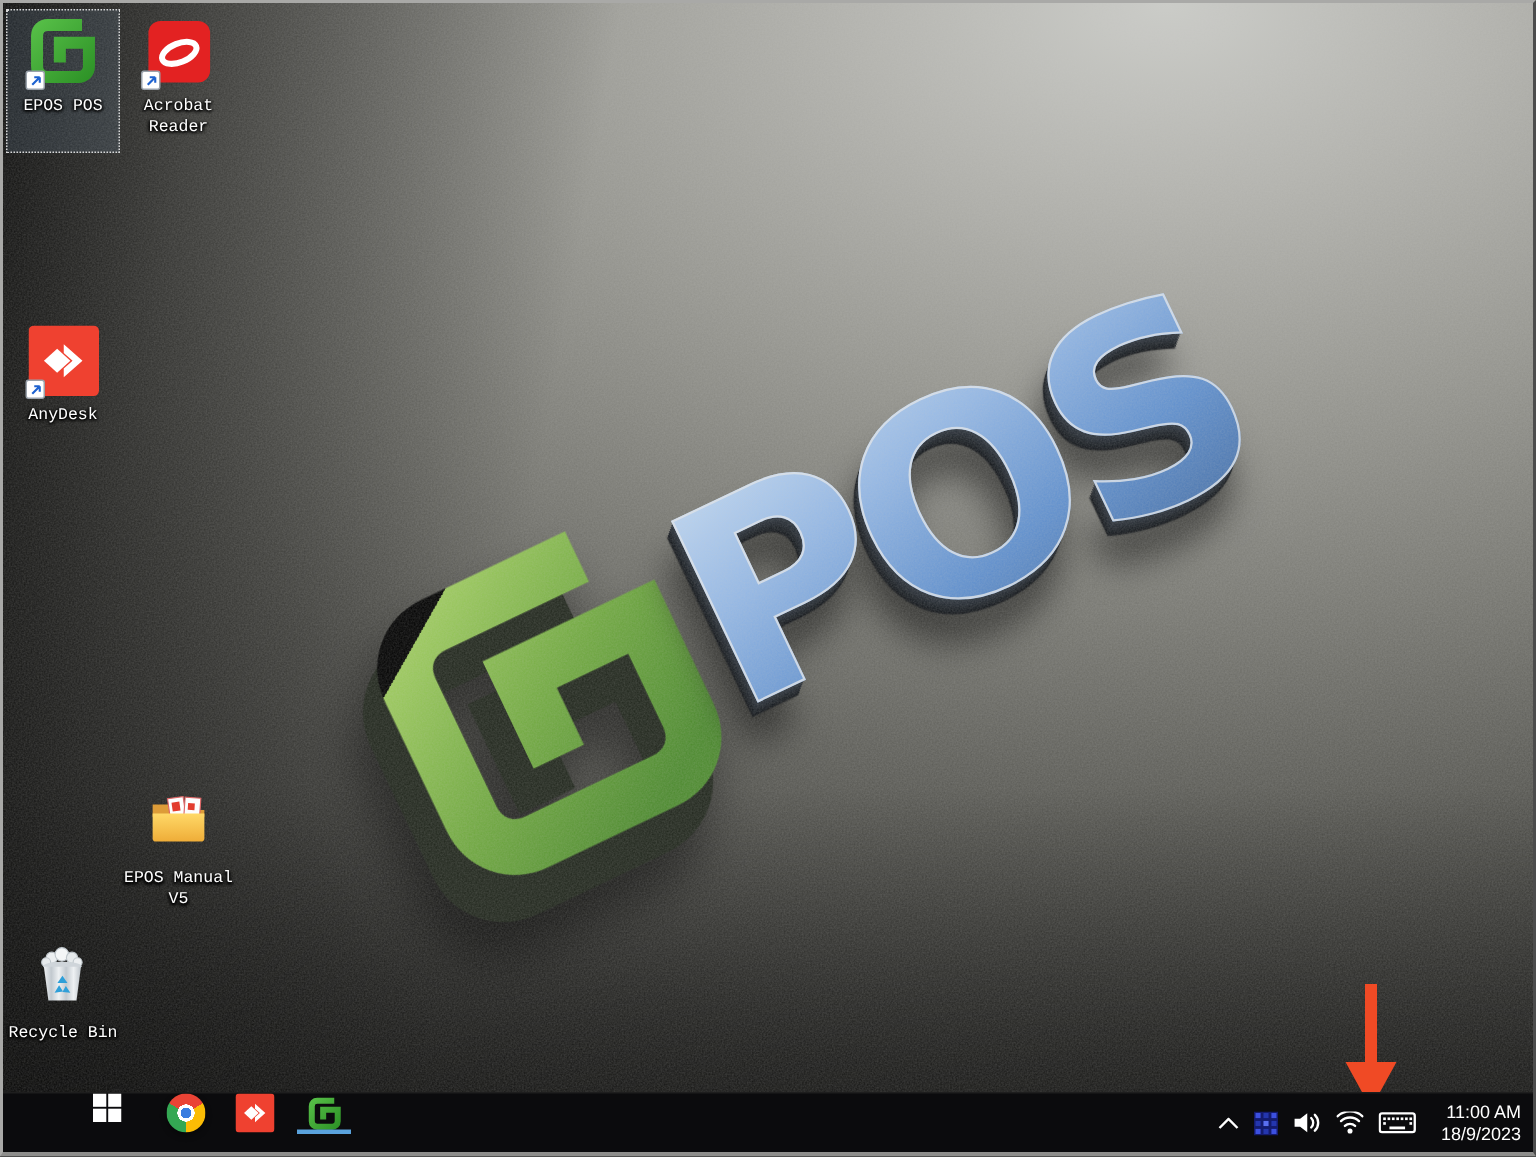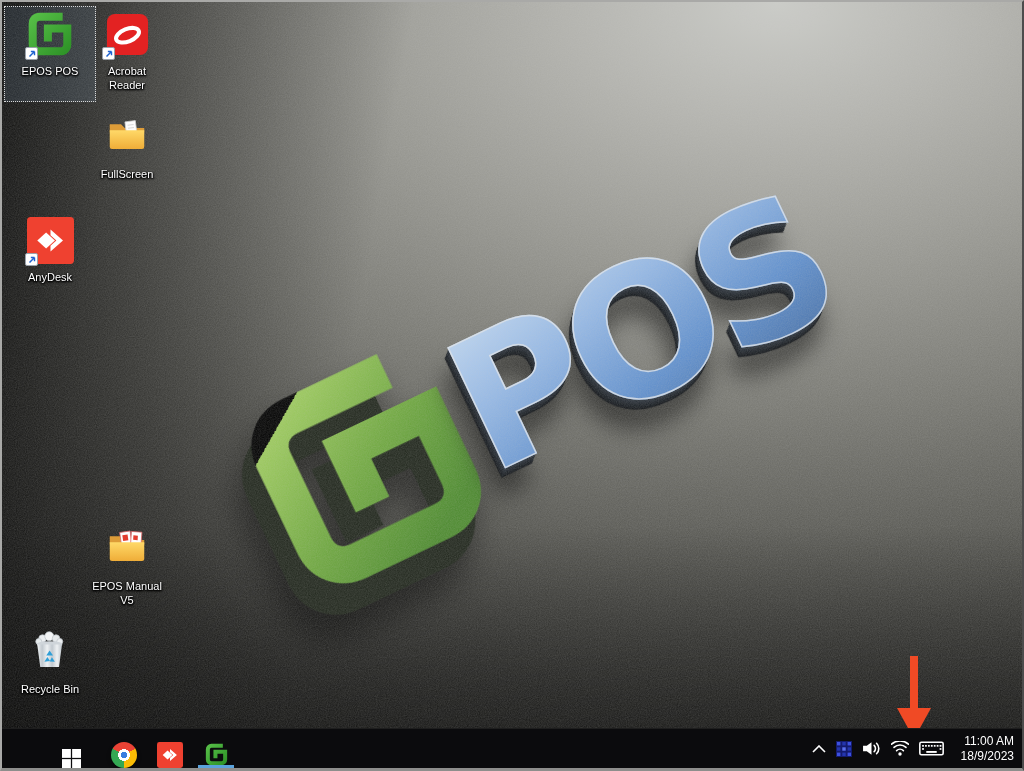--- a/index.html
+++ b/index.html
@@ -36,36 +36,36 @@
       -5px 5px 0 #1d2228,-6px 6px 0 #191e23,-7px 7px 0 #15191e,-8px 8px 1px #121519,
       -18px 24px 24px rgba(0,0,0,.6);
   }
   .pos-face{
     position:relative;color:transparent;
     background:linear-gradient(165deg,#c6dcf4 0%,#93b7e5 34%,#6090ce 66%,#40689e 100%);
     -webkit-background-clip:text;background-clip:text;
     -webkit-text-stroke:1.5px rgba(222,228,235,.85);
   }
   
-  .dicon{position:absolute;width:92px;min-height:96px;display:flex;flex-direction:column;align-items:center;cursor:default;}
+  .dicon{position:absolute;width:76px;min-height:96px;display:flex;flex-direction:column;align-items:center;cursor:default;font-family:Liberation Mono, monospace;}
   .dicon .art{width:76px;height:56px;display:flex;align-items:center;justify-content:center;position:relative;}
   .dicon .lbl{
     margin-top:3px;font-size:11px;color:#fff;text-align:center;white-space:pre-line;line-height:1.25;
     text-shadow:0 1px 2px #000,1px 1px 2px #000,-1px 1px 2px #000;max-width:78px;
   }
   .dicon.selected{outline:1px dotted #d8d8d8;outline-offset:-1px;background:rgba(130,160,190,.16);}
   .lnk{position:absolute;left:13px;bottom:2px;width:13px;height:13px;background:#fff;border:1px solid #9aa2ab;border-radius:2px;box-sizing:border-box;display:flex;align-items:center;justify-content:center;}
   .chrome{width:44px;height:44px;border-radius:50%;
     background:
       radial-gradient(circle at 50% 50%, #3a7de0 0 19%, #fff 19% 31%, rgba(0,0,0,0) 31.5%),
       conic-gradient(from 0deg, #ea4335 0 60deg, #fbbc05 60deg 180deg, #34a853 180deg 300deg, #ea4335 300deg 360deg);
     box-shadow:0 2px 4px rgba(0,0,0,.4);}
   .chrome.sm{width:26px;height:26px;}
   
-  .taskbar{position:absolute;left:0;right:0;bottom:0;height:39px;background:#0b0b0d;border-top:1px solid #1e1e1e;display:flex;align-items:flex-end;padding-left:45px;}
+  .taskbar{position:absolute;left:0;right:0;bottom:0;height:39px;background:#0b0b0d;border-top:1px solid #1e1e1e;display:flex;align-items:flex-start;padding-left:45px;}
   .tbtn{width:46px;display:flex;align-items:center;justify-content:center;position:relative;}
   .tbtn.active::after{content:"";position:absolute;left:5px;right:5px;bottom:0;height:3px;background:#5aa2dc;}
   .tray{position:absolute;right:4px;top:0;bottom:0;display:flex;align-items:center;gap:10px;}
   .tico{display:flex;align-items:center;justify-content:center;}
   .clock{color:#fff;font-size:12px;text-align:right;line-height:15px;padding-right:4px;min-width:60px;}
   
   .arrow{position:absolute;left:878px;top:654px;width:68px;height:84px;pointer-events:none;}
   .arrow .shaft{position:absolute;left:30px;top:0;width:8px;height:54px;background:#f04a25;}
   .arrow .head{position:absolute;left:17px;top:52px;width:0;height:0;border-left:17px solid transparent;border-right:17px solid transparent;border-top:31px solid #f04a25;}
 </style>
@@ -175,40 +175,20 @@
         <ellipse cx="31.5" cy="21.5" rx="17" ry="4" fill="#cfd5da"></ellipse>
         <path d="M15 22 L48 22 L44 52 L19 52 Z" fill="url(#gBin)"></path>
         <polygon points="31.5,30 36,36.5 27,36.5" fill="#2f9fd8"></polygon>
         <polygon points="24.5,45 28.5,38.5 32,44" fill="#2f9fd8"></polygon>
         <polygon points="38.5,45 34.5,39 31.5,44.5" fill="#2f9fd8"></polygon>
       </svg>
     </div>
     <div class="lbl">Recycle Bin</div>
   </div>
 
-  <div class="dicon" style="left:79px;top:107px">
-    <div class="art">
-      <svg viewBox="0 0 64 64" width="48" height="48">
-        <defs>
-            <linearGradient id="gF1" x1="0" y1="0" x2="0" y2="1">
-          <stop offset="0" stop-color="#ffd968"></stop>
-              <stop offset="1" stop-color="#efad38"></stop>
-            </linearGradient>
-          </defs>
-        <path d="M9 15 h15 l5 5 h26 v6 H9 Z" fill="#dd9c38"></path>
-        <g transform="rotate(-7 37 26)">
-          <rect x="31" y="11" width="14" height="22" fill="#fdfdfd" stroke="#cfcfcf"></rect>
-          <line x1="34" y1="16" x2="42" y2="16" stroke="#d8d8d8" stroke-width="1.4"></line>
-          <line x1="34" y1="20" x2="42" y2="20" stroke="#d8d8d8" stroke-width="1.4"></line>
-        </g>
-        <path d="M9 23 h46 v22 a3 3 0 0 1 -3 3 H12 a3 3 0 0 1 -3 -3 Z" fill="url(#gF1)"></path>
-      </svg>
-    </div>
-    <div class="lbl">FullScreen</div>
-  </div>
 
 
 
   <div class="dicon" style="left:79px;top:519px">
     <div class="art">
       <svg viewBox="0 0 64 64" width="48" height="48">
         <defs>
             <linearGradient id="gF2" x1="0" y1="0" x2="0" y2="1">
           <stop offset="0" stop-color="#ffd968"></stop>
               <stop offset="1" stop-color="#efad38"></stop>

